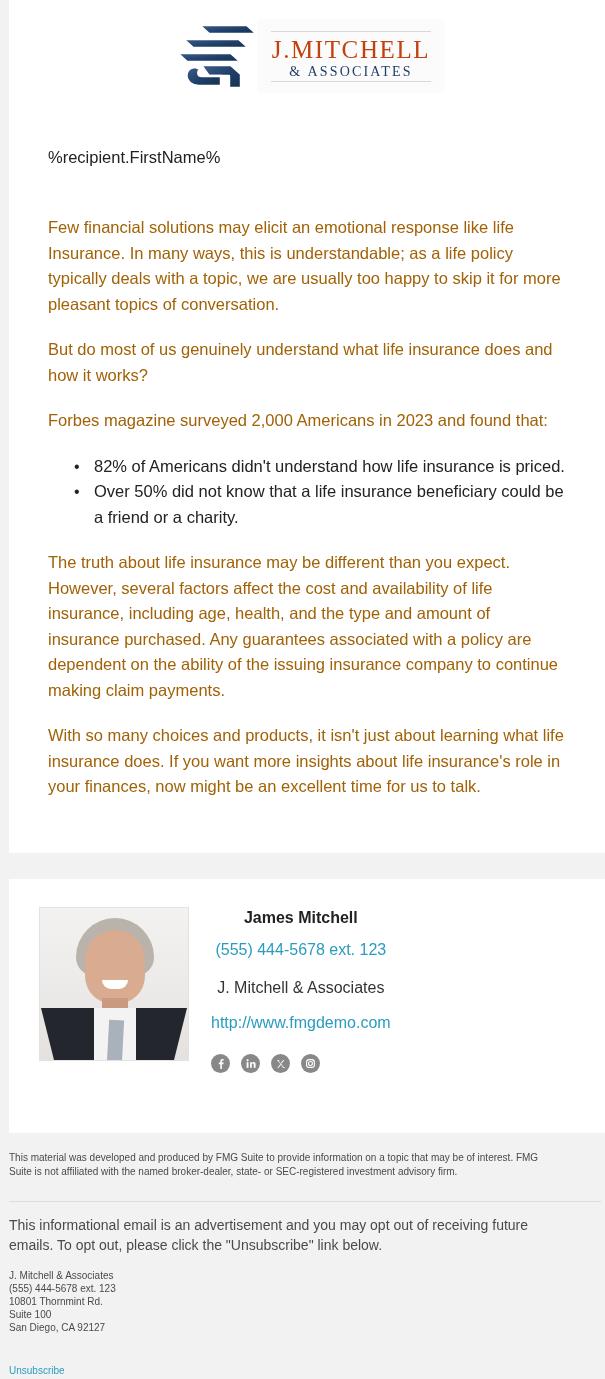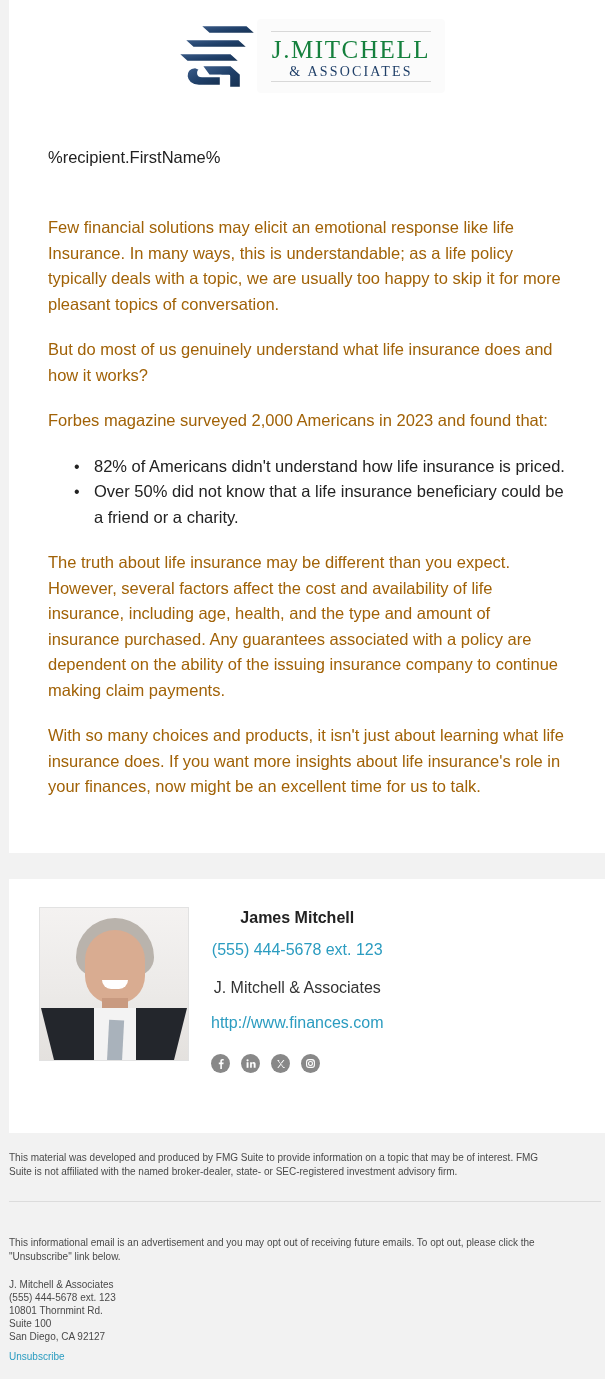--- a/index.html
+++ b/index.html
@@ -53,21 +53,21 @@
   }
   .logo-rule.top { top: 12px; }
   .logo-rule.bot { bottom: 11px; }
   .logo-name {
     position: absolute;
     left: 0; right: 0; top: 17px;
     text-align: center;
     font-family: "Liberation Serif", serif;
     font-size: 25px;
     letter-spacing: 1.6px;
-    color: #15803d;
+    color: #c2410c;
   }
   .logo-sub {
     position: absolute;
     left: 0; right: 0; top: 45px;
     text-align: center;
     font-family: "Liberation Serif", serif;
     font-size: 14px;
     letter-spacing: 2.2px;
     color: #1f3f68;
   }
@@ -218,32 +218,32 @@
     margin: 0;
     max-width: 592px;
   }
   .hr {
     margin: 22px 0 0 0;
     height: 1px;
     background: #dcdcdc;
     width: 592px;
   }
   .optout {
-    font-size: 10px; line-height: 14px; color: #4a4a4a;
-    margin: 34px 0 0 0; max-width: 592px;
+    font-size: 14px; line-height: 20px; color: #4a4a4a;
+    margin: 13px 0 0 0; max-width: 592px;
   }
   .sentby {
     font-size: 10px; line-height: 13px; color: #4a4a4a;
     margin: 14px 0 0 0;
   }
   .sentby div { white-space: nowrap; }
   .unsub {
     display: inline-block;
     font-size: 10px; color: #2b9cc0;
-    text-decoration: none; margin-top: 8px;
+    text-decoration: none; margin-top: 31px;
   }
 </style>
 </head>
 <body>
 
 <div class="page">
 
   <div class="email-body">
 
     <div class="logo-wrap">
@@ -306,21 +306,21 @@
         <div class="ph-suitL"></div>
         <div class="ph-suitR"></div>
         <div class="ph-shirt"></div>
         <div class="ph-tie"></div>
       </div>
 
       <div class="sig-text">
         <div class="sig-name">James Mitchell</div>
         <a class="sig-link" href="#">(555) 444-5678 ext. 123</a>
         <div class="sig-company">J. Mitchell &amp; Associates</div>
-        <a class="sig-site" href="#">http://www.finances.com</a>
+        <a class="sig-site" href="#">http://www.fmgdemo.com</a>
 
         <div class="socials">
           <a class="soc" href="#">
             <svg width="11" height="11" viewBox="0 0 11 11" aria-hidden="true">
               <path fill="#ffffff" d="M6.9 11V6.3h1.5l.25-1.75H6.9V3.45c0-.5.15-.85.9-.85H8.7V1.05C8.5 1.02 8 .98 7.4.98c-1.25 0-2.1.76-2.1 2.16v1.41H3.8V6.3h1.5V11z"></path>
             </svg>
           </a>
           <a class="soc" href="#">
             <svg width="11" height="11" viewBox="0 0 11 11" aria-hidden="true">
               <rect x="1.6" y="4.2" width="1.9" height="5.6" fill="#ffffff"></rect>

